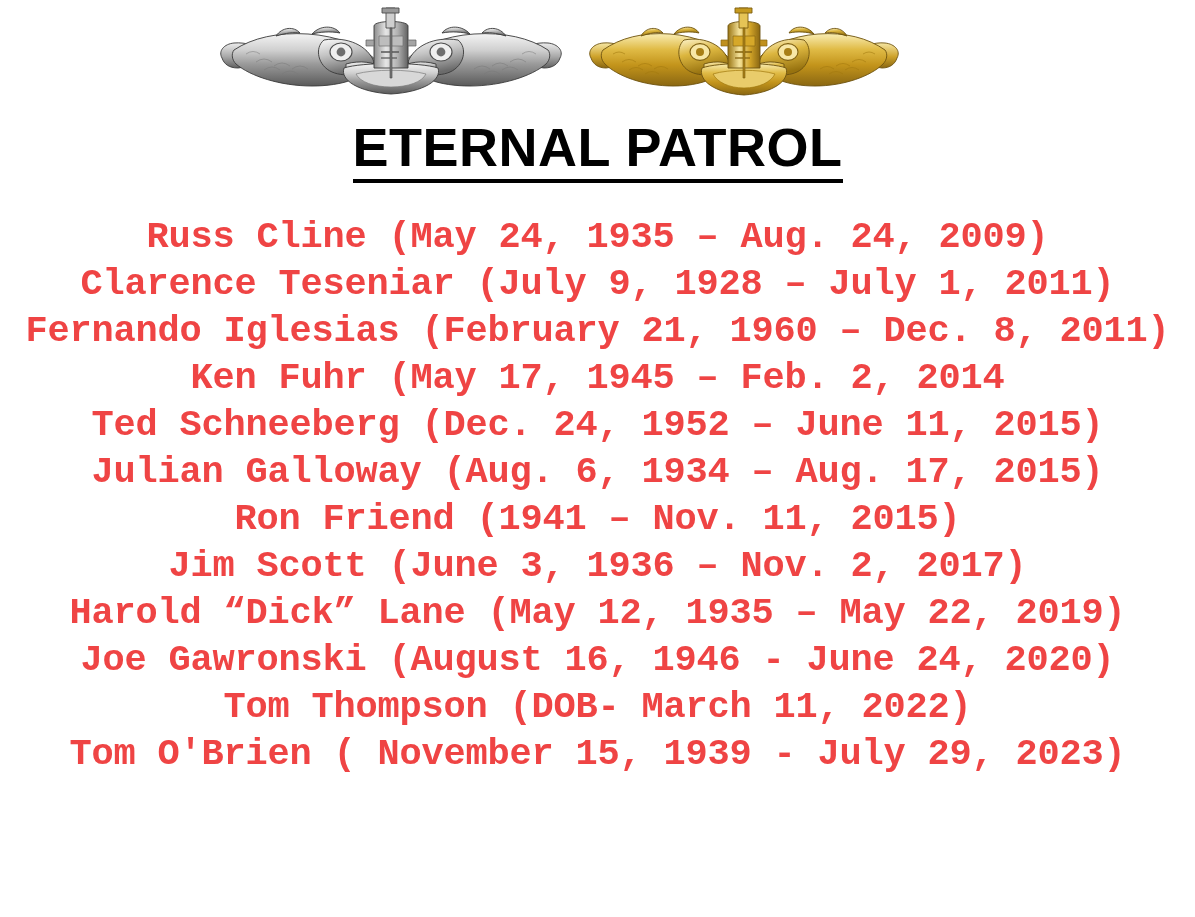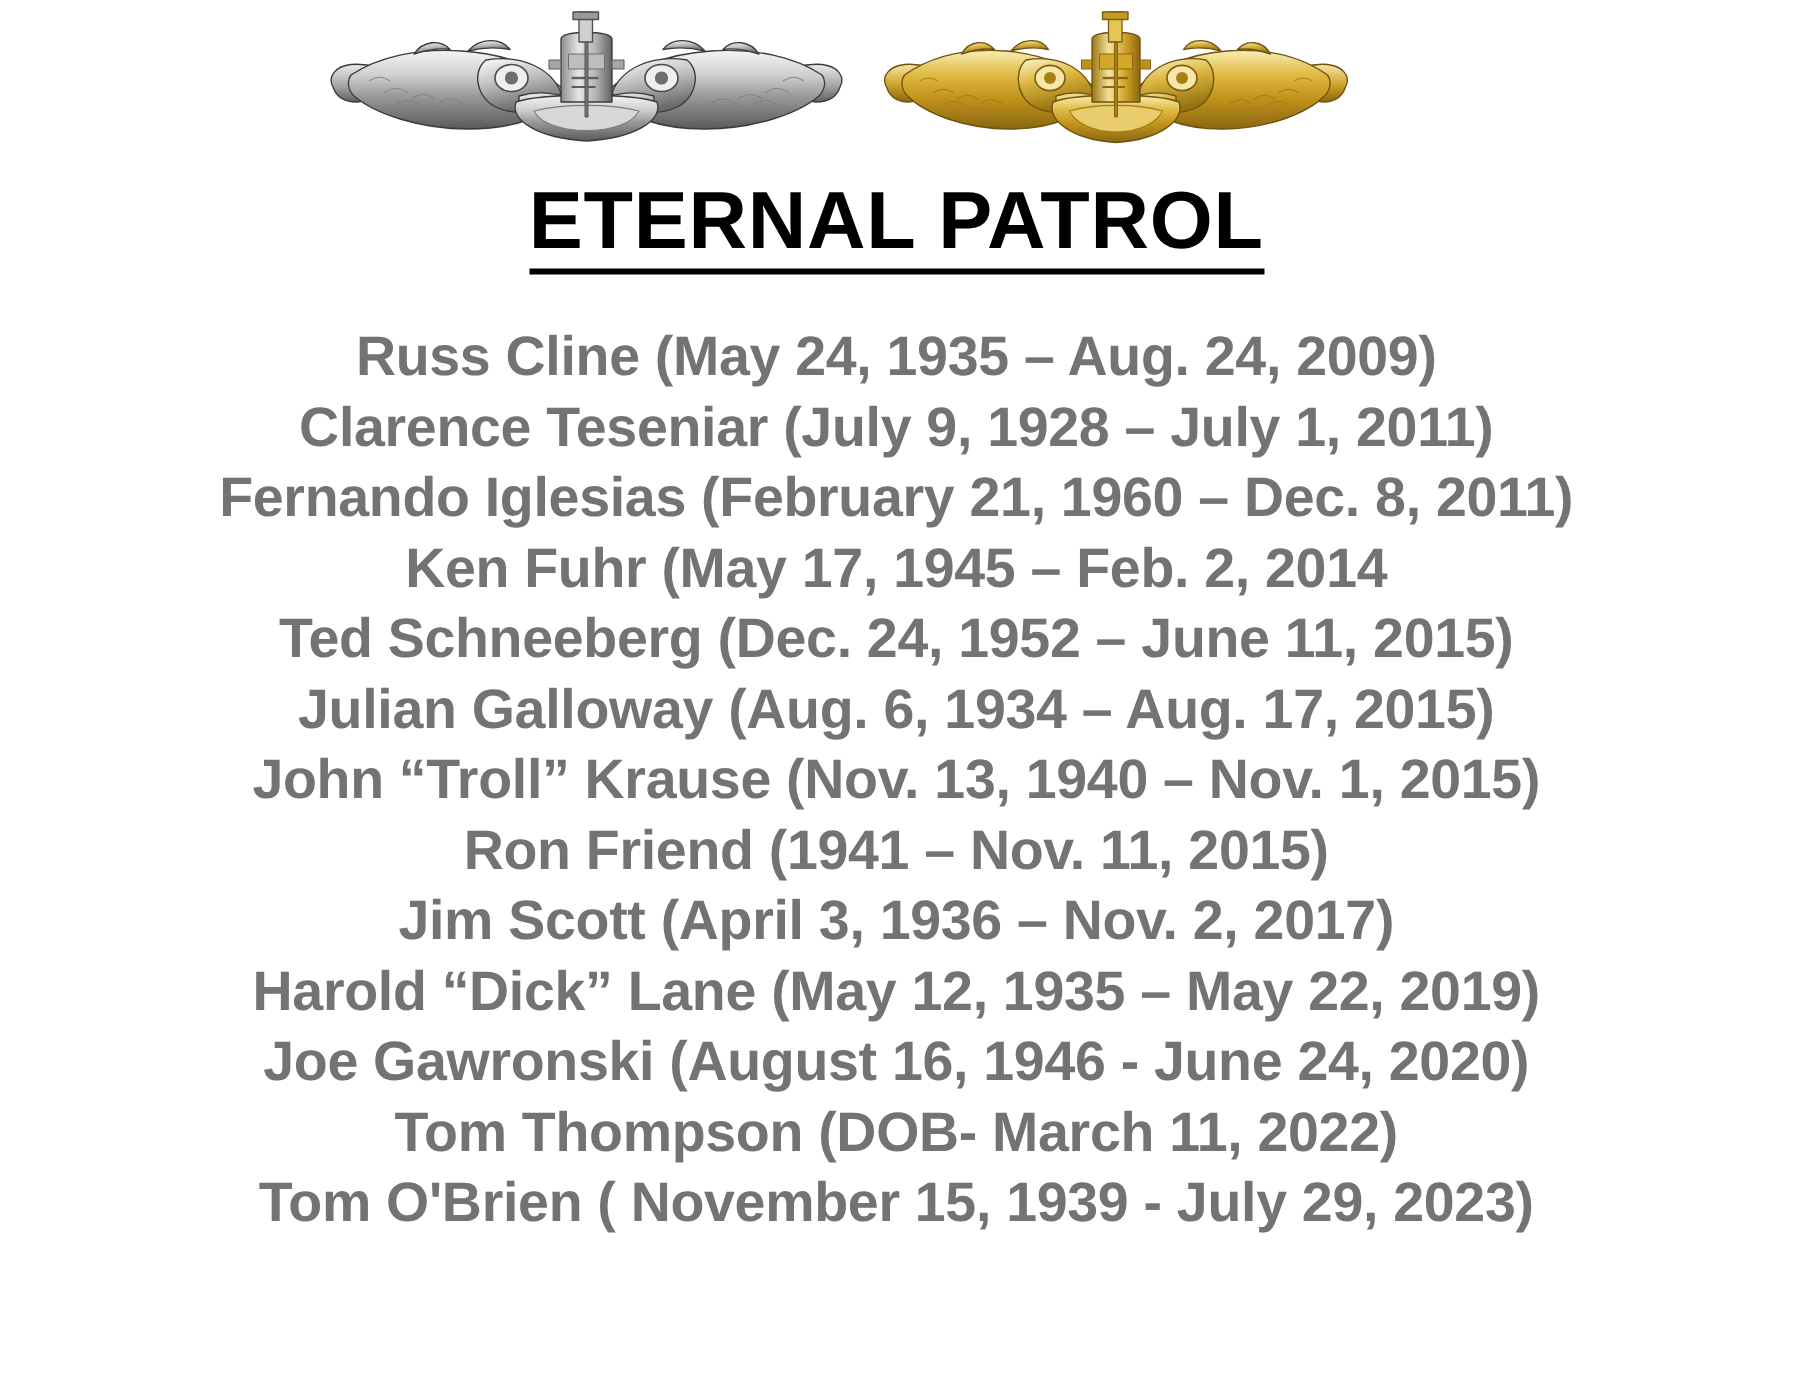--- a/index.html
+++ b/index.html
@@ -69,21 +69,22 @@
     text-align: center;
   }
   .roll-line {
     display: block;
     font-size: 37px;
     font-weight: bold;
     line-height: 47px;
     height: 47px;
     letter-spacing: -0.2px;
     white-space: nowrap;
-    color: #737373;
+    color: #ef4444;
+    font-family: Liberation Mono, monospace;
   }
 </style>
 </head>
 <body>
 
 <div class="page">
 
   <div class="insignia-row">
 
     <div class="insignia silver">
@@ -268,22 +269,21 @@
     <span class="title-text">ETERNAL PATROL</span>
   </div>
 
   <div class="roll">
     <span class="roll-line">Russ Cline (May 24, 1935 – Aug. 24, 2009)</span>
     <span class="roll-line">Clarence Teseniar (July 9, 1928 – July 1, 2011)</span>
     <span class="roll-line">Fernando Iglesias (February 21, 1960 – Dec. 8, 2011)</span>
     <span class="roll-line">Ken Fuhr (May 17, 1945 – Feb. 2, 2014</span>
     <span class="roll-line">Ted Schneeberg (Dec. 24, 1952 – June 11, 2015)</span>
     <span class="roll-line">Julian Galloway (Aug. 6, 1934 – Aug. 17, 2015)</span>
-    <span class="roll-line">John “Troll” Krause (Nov. 13, 1940 – Nov. 1, 2015)</span>
     <span class="roll-line">Ron Friend (1941 – Nov. 11, 2015)</span>
-    <span class="roll-line">Jim Scott (April 3, 1936 – Nov. 2, 2017)</span>
+    <span class="roll-line">Jim Scott (June 3, 1936 – Nov. 2, 2017)</span>
     <span class="roll-line">Harold “Dick” Lane (May 12, 1935 – May 22, 2019)</span>
     <span class="roll-line">Joe Gawronski (August 16, 1946 - June 24, 2020)</span>
     <span class="roll-line">Tom Thompson (DOB- March 11, 2022)</span>
     <span class="roll-line">Tom O'Brien ( November 15, 1939 - July 29, 2023)</span>
   </div>
 
 </div>
 
 </body></html>

